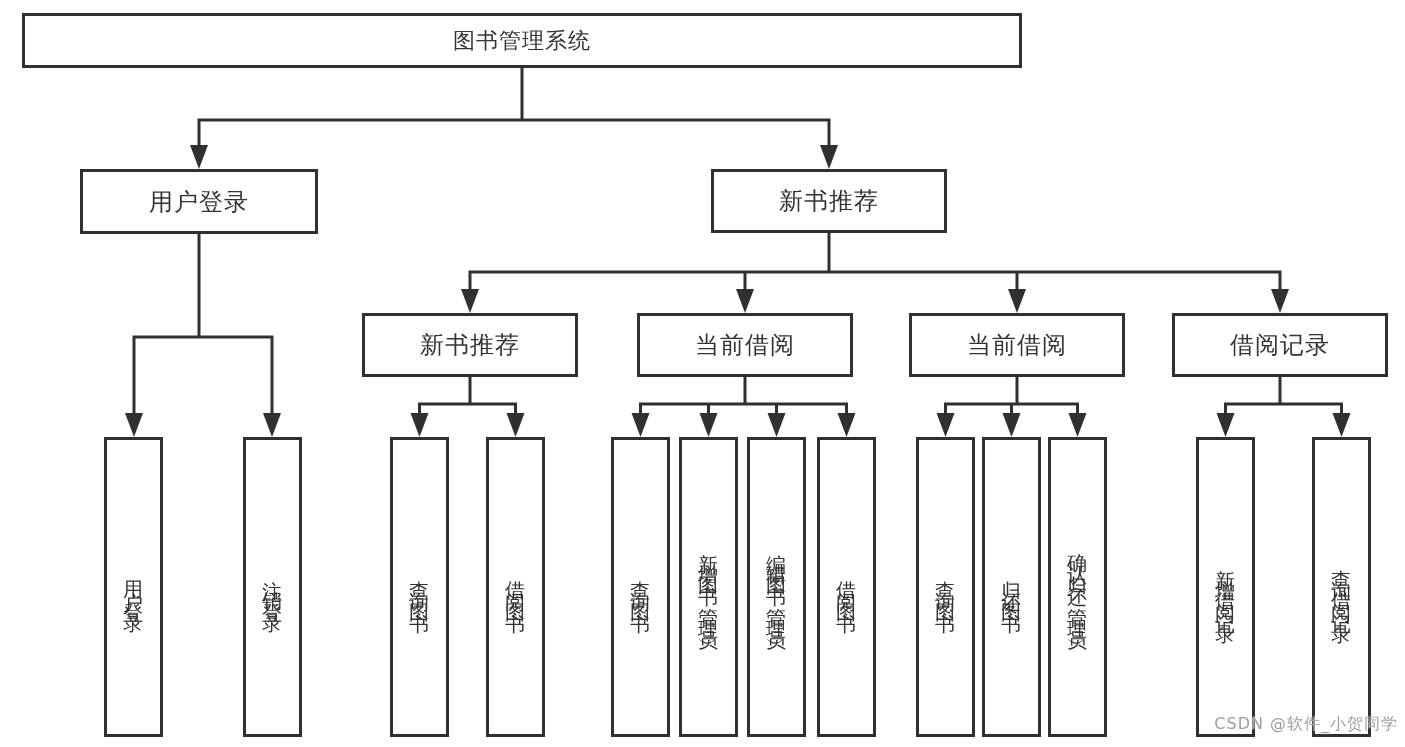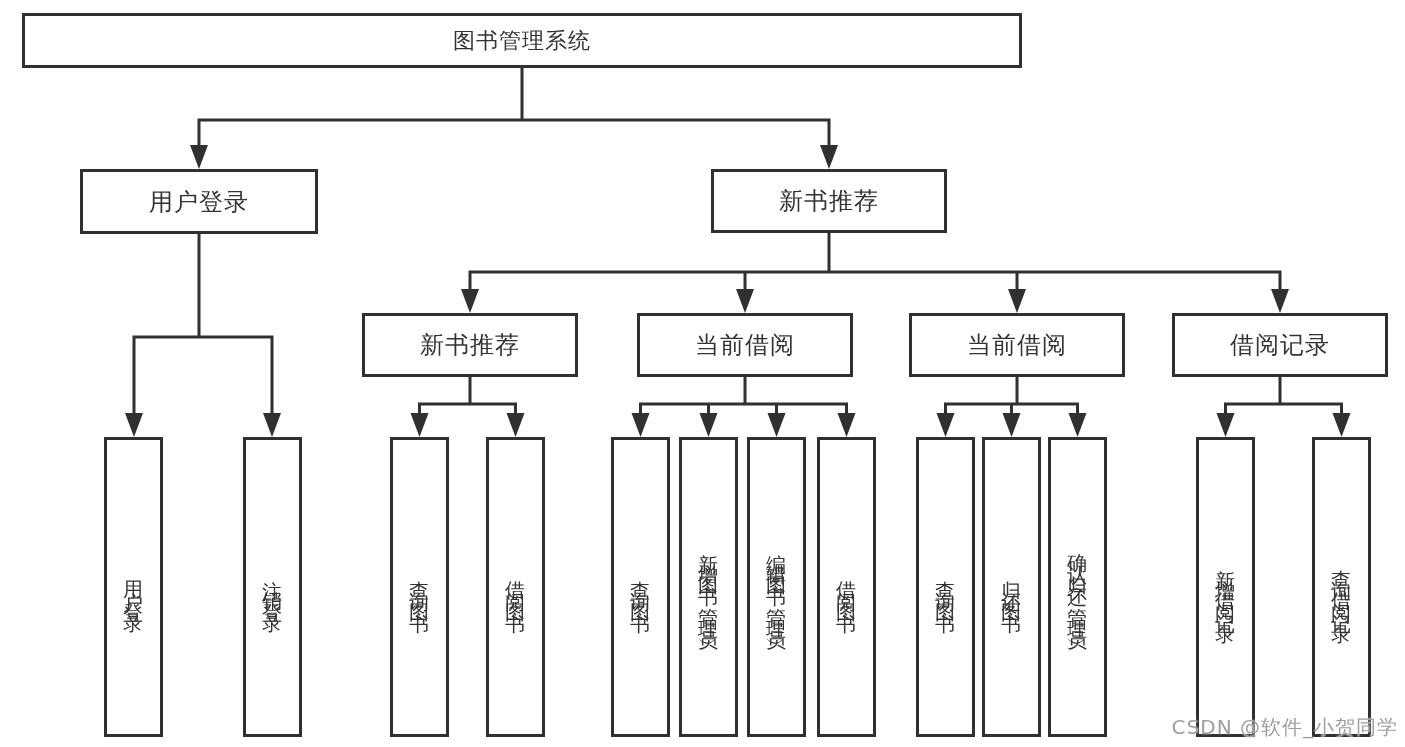--- a/index.html
+++ b/index.html
@@ -38,21 +38,21 @@
     text-orientation:mixed;
     font-size:20px;
     line-height:1;
     letter-spacing:11px;
     color:#333333;
     white-space:nowrap;
   }
   .watermark{
     position:absolute;
     right:7px;top:714px;
-    font-size:20px;
+    font-size:16px;
     color:#9e9e9e;
     letter-spacing:1px;
     white-space:nowrap;
     text-shadow:0 0 2px #ffffff;
     z-index:5;
   }
 </style>
 </head>
 <body>
 

